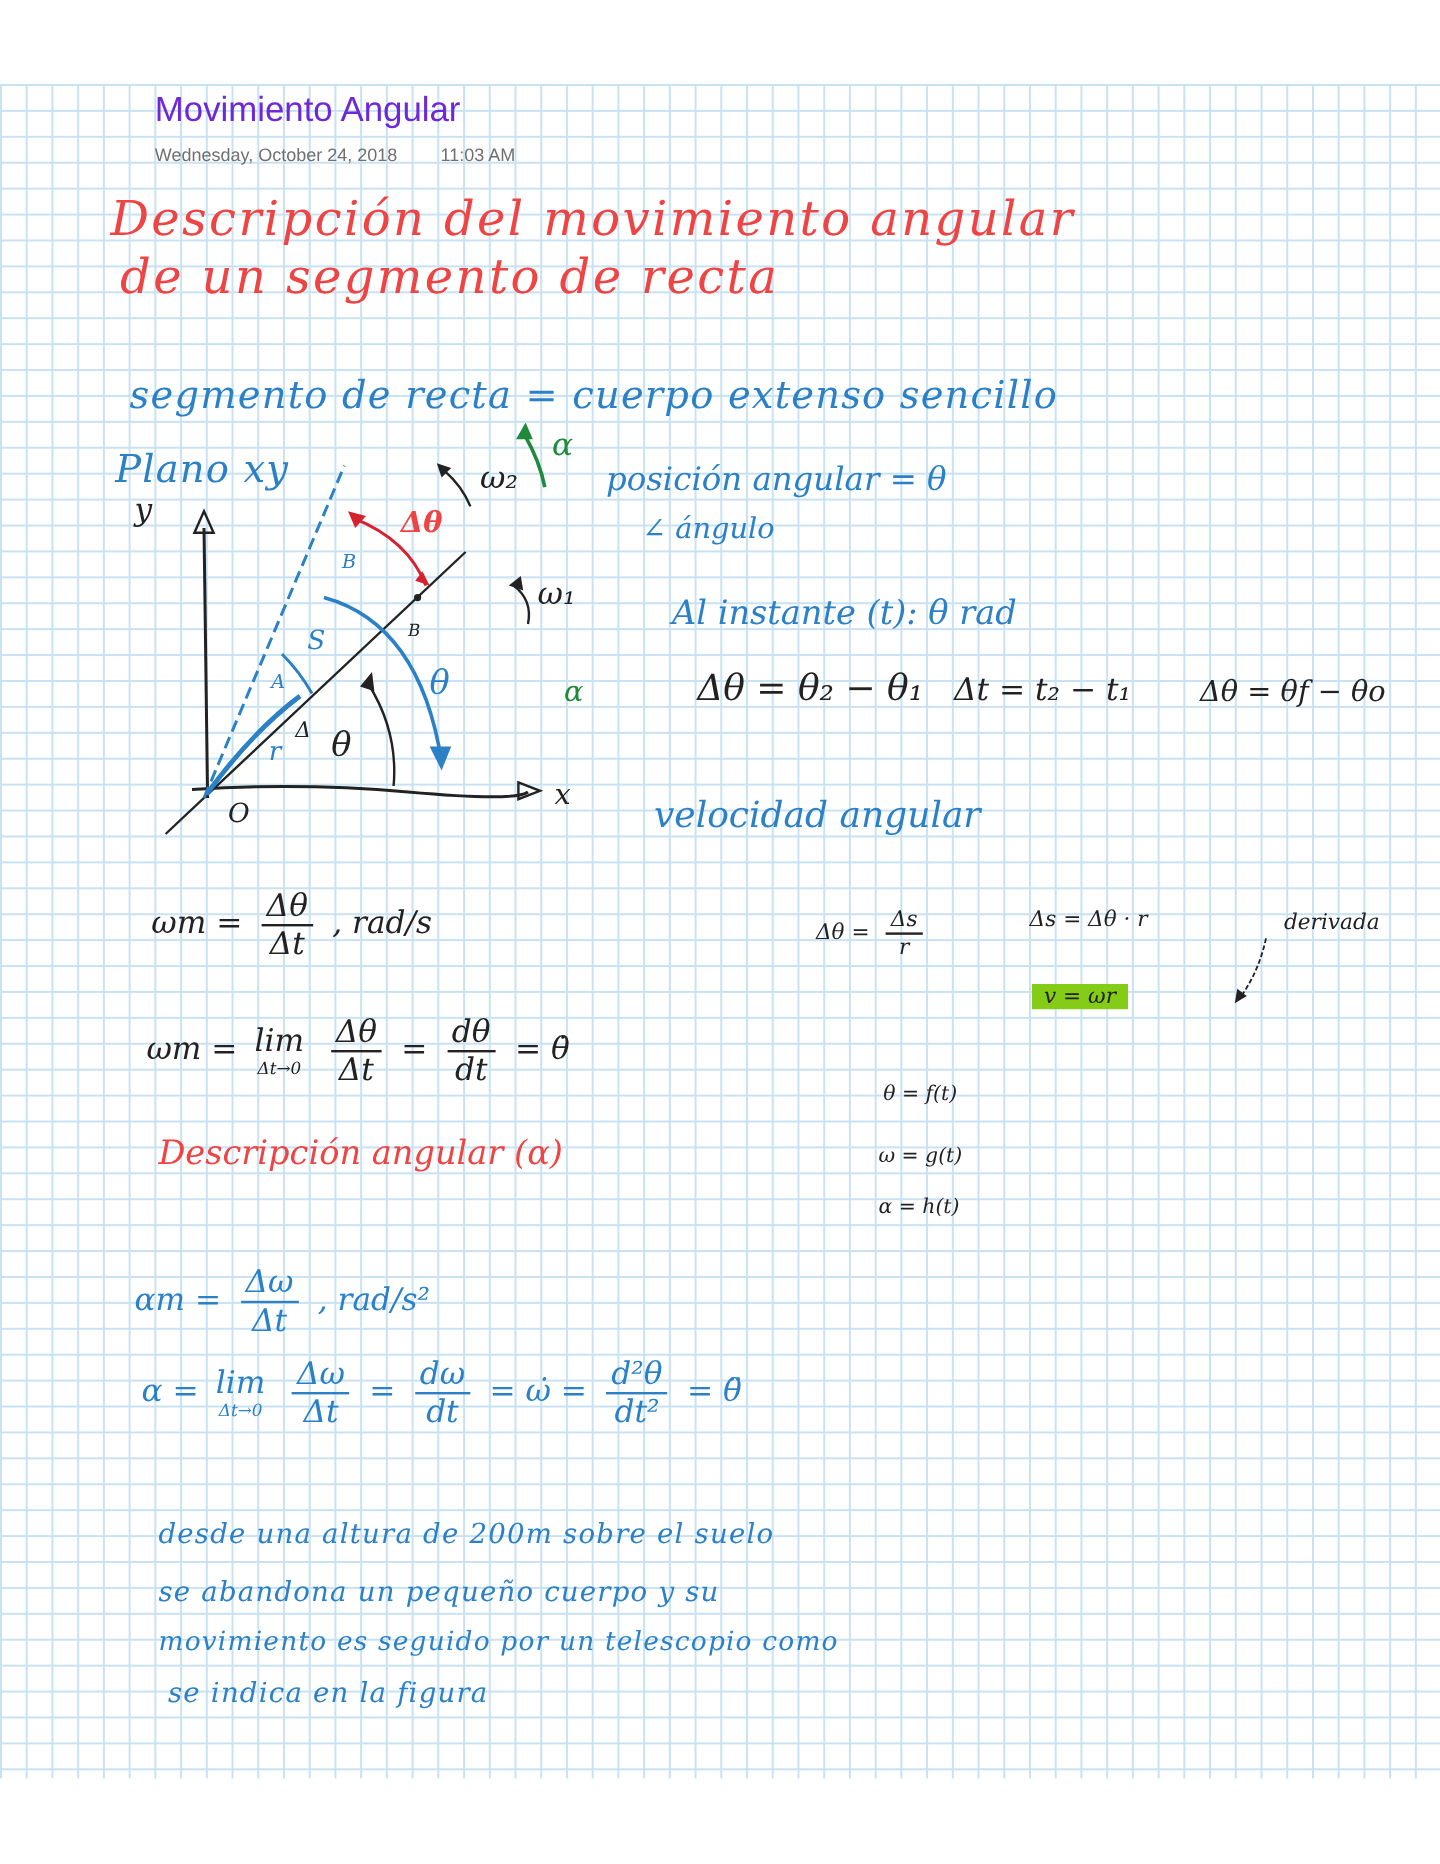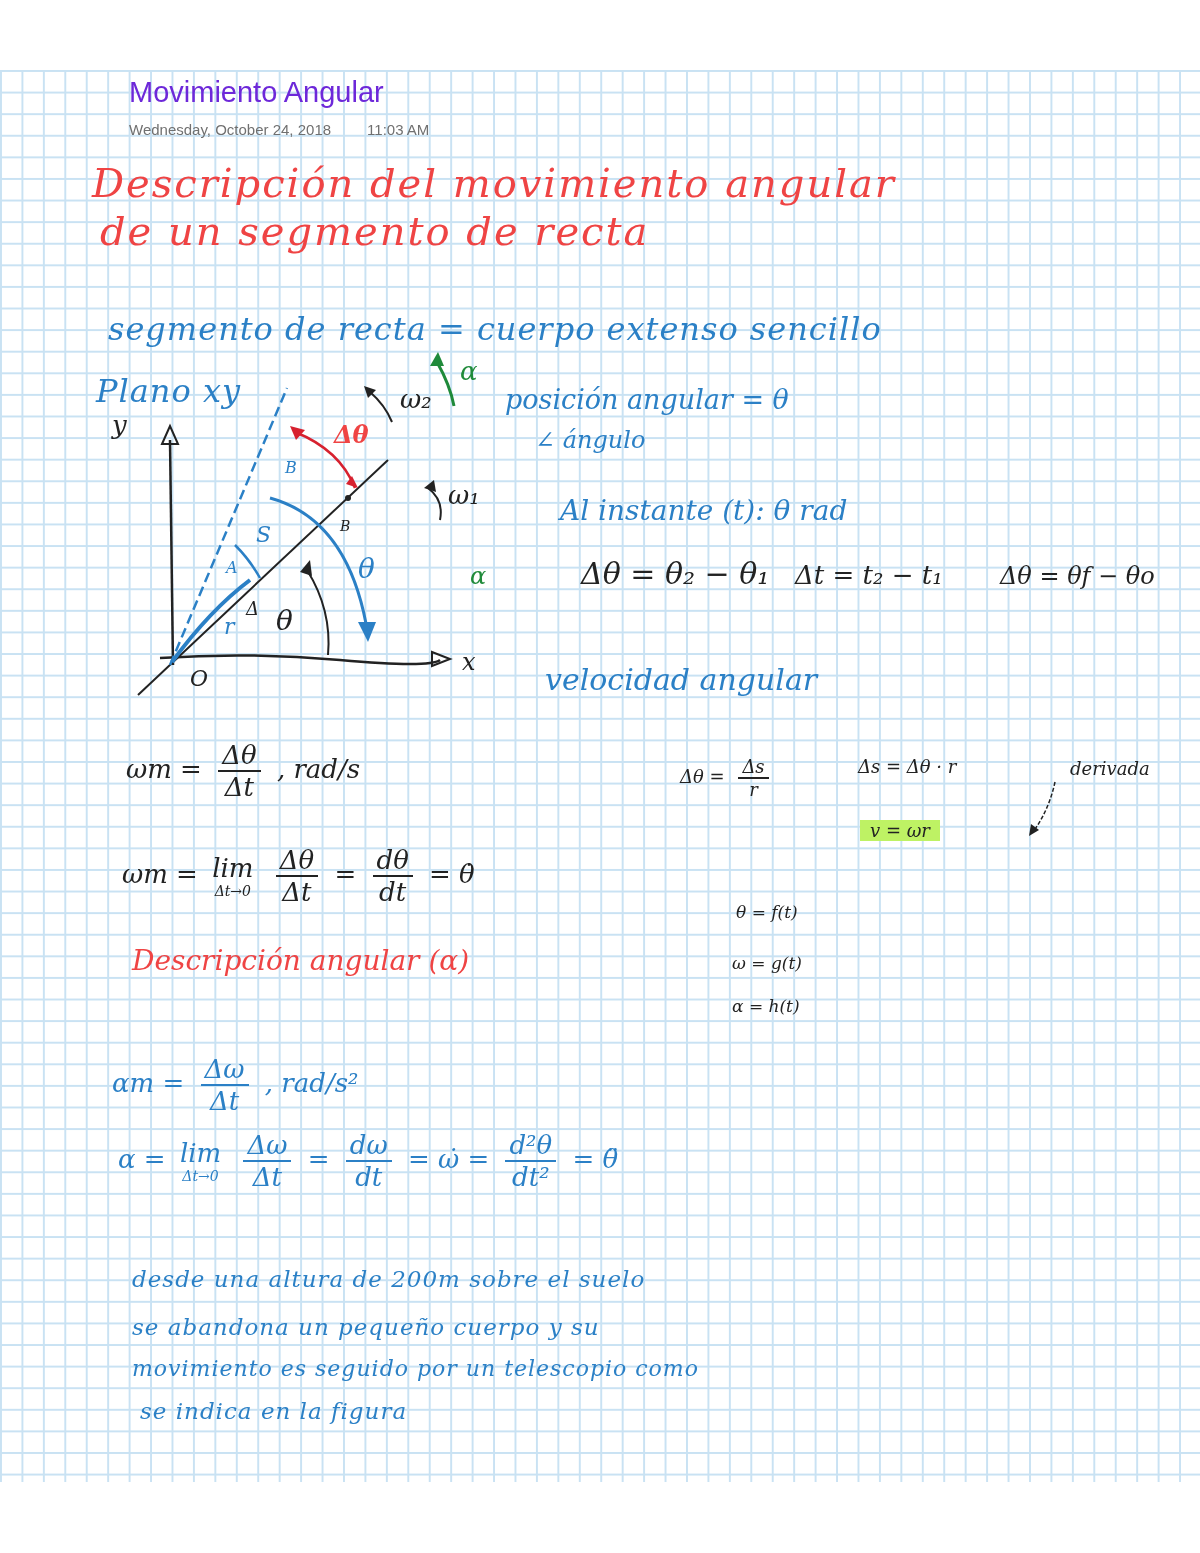--- a/index.html
+++ b/index.html
@@ -28,21 +28,21 @@
   .black { color:#222222; }
   .h1 { font-size:40px; letter-spacing:2px; }
   .h2 { font-size:32px; letter-spacing:1px;margin-top:16px; }
   .eq { font-size:26px; }
   .small { font-size:18px; }
   .frac { display:inline-flex; flex-direction:column; align-items:center; vertical-align:middle; margin:0 8px; }
   .frac .num { border-bottom:2.5px solid currentColor; padding:0 4px; }
   .frac .den { padding:0 4px; }
   .lim { display:inline-flex; flex-direction:column; align-items:center; vertical-align:middle; margin:0 6px; }
   .lim .sub { font-size:14px; }
-  .highlight { background:#bef264; padding:0 10px; }
+  .highlight { background:#84cc16; padding:0 10px; }
   svg.diagram { position:absolute; left:100px; top:340px; }
 </style>
 </head>
 <body>
 
 <div class="grid"></div>
 
 <div class="abs title">Movimiento Angular</div>
 <div class="abs meta">
   <span>Wednesday, October 24, 2018</span><span>11:03 AM</span>

